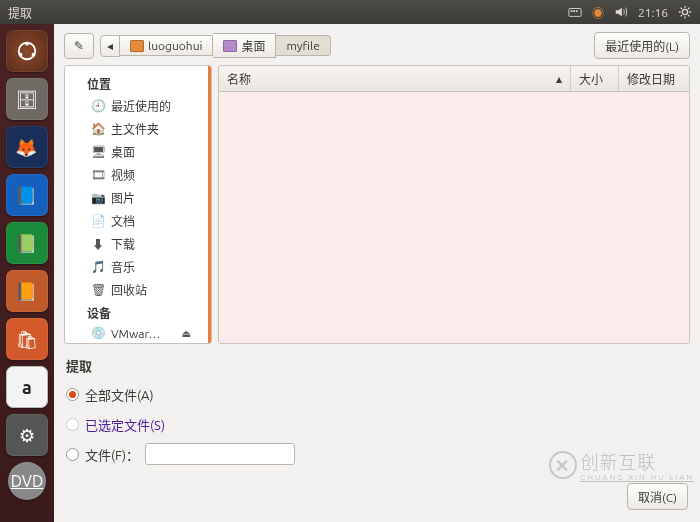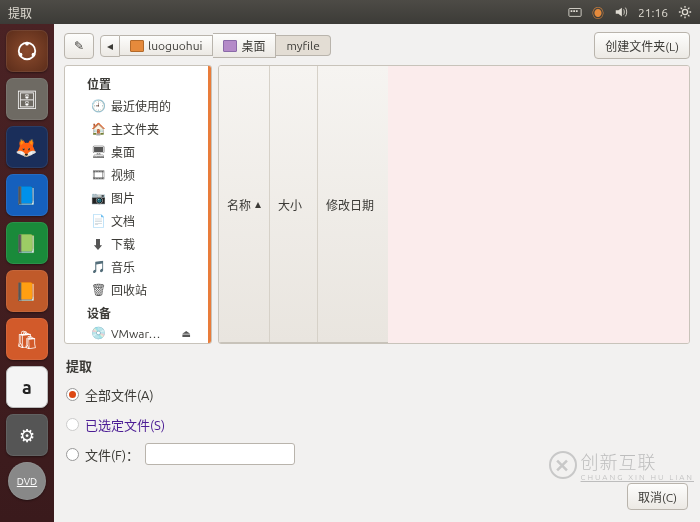--- a/index.html
+++ b/index.html
@@ -17,21 +17,21 @@
 .launcher .tile { width: 42px; height: 42px; border-radius: 7px; display: flex; align-items: center; justify-content: center; font-size: 18px; color: #fff; box-shadow: inset 0 0 0 1px rgba(255,255,255,0.08), 0 1px 2px rgba(0,0,0,0.4); }
 .launcher .dash { background: radial-gradient(#8a4a2c,#5a2c1a); }
 .launcher .files { background: #6e6a63; }
 .launcher .ff { background: #1a2e5a; }
 .launcher .doc { background: #1560bd; }
 .launcher .calc { background: #1a8a3a; }
 .launcher .imp { background: #c05a2a; }
 .launcher .sw { background: #d25a2a; }
 .launcher .amz { background: #f4f4f4; color:#222; border:1px solid #bbb;}
 .launcher .misc { background: #555; }
-.launcher .dvd { background: #888; border-radius:50%; width:38px;height:38px; font-size:10px;text-decoration:underline;}
+.launcher .dvd { background: #888; border-radius:50%; width:38px;height:38px; font-size:16px;text-decoration:underline;}
 
 
 .win { position: absolute; left: 54px; top: 24px; right: 0; bottom: 0; background: #f2f1f0; display: flex; flex-direction: column; }
 
 
 .toolbar { display: flex; align-items: center; gap: 6px; padding: 8px 10px 6px 10px; }
 .btn { background: linear-gradient(#fdfdfc,#ece9e4); border: 1px solid #b9b4ac; border-radius: 4px; padding: 4px 10px; font-size: 12px; color: #3c3b37; display: inline-flex; align-items: center; gap: 4px; cursor: pointer; }
 .pencil-btn { width: 30px; height: 26px; justify-content: center; padding:0; }
 .breadcrumb { display: flex; align-items: center; gap: 0; }
 .crumb { background: linear-gradient(#fdfdfc,#ece9e4); border: 1px solid #b9b4ac; padding: 3px 10px; font-size: 12px; color:#3c3b37; cursor:pointer; display:flex; align-items:center; gap:4px;}
@@ -46,21 +46,21 @@
 
 .body { flex: 1; display: flex; padding: 0 10px 6px 10px; gap: 6px; min-height: 0; }
 
 .sidebar { width: 148px; border: 1px solid #c8c3ba; border-radius: 3px; background:#fff; padding: 6px 12px; overflow:hidden; position:relative;}
 .sidebar::after{ content:""; position:absolute; right:0; top:0; bottom:0; width:3px; background:#e97c3a;}
 .section-h { font-size: 12px; font-weight: bold; color:#3b3a36; padding: 3px 10px 2px 10px; }
 .place { display:flex; align-items:center; gap:6px; padding: 3px 8px 3px 14px; font-size: 12px; color:#3b3a36; cursor:pointer;}
 .place .ic { width:14px; text-align:center; color:#555;}
 .place .eject { margin-left:auto; font-size:10px; color:#555;}
 
-.filearea { flex:1; display:flex; flex-direction:row; border:1px solid #c8c3ba; border-radius:3px; background:#fbecec; overflow:hidden;}
+.filearea { flex:1; display:flex; flex-direction:column; border:1px solid #c8c3ba; border-radius:3px; background:#fbecec; overflow:hidden;}
 .fileheader { display:flex; background:linear-gradient(#f6f4f1,#e9e5df); border-bottom:1px solid #c8c3ba; font-size:12px; color:#3b3a36;}
 .fileheader .col { padding:4px 8px; border-right:1px solid #d6d1c8; display:flex; align-items:center; gap:4px;}
 .fileheader .name { flex:1;}
 .fileheader .size { width:48px;text-align:right;}
 .fileheader .mtime { width:70px; border-right:none;}
 .filelist { flex:1; background:#fbecec; }
 
 
 .opts { padding: 6px 12px 10px 12px; display:flex; gap: 40px; font-size:13px; color:#3b3a36;}
 .opt-col { flex:1; }
@@ -146,21 +146,21 @@
         </div>
       <div class="crumb">
           <span class="foldicon purple"></span>
           <span>桌面</span>
         </div>
       <div class="crumb last">
           <span>myfile</span>
         </div>
     </div>
     <span class="spacer"></span>
-    <button class="btn mkdir-btn">创建文件夹(L)</button>
+    <button class="btn mkdir-btn">最近使用的(L)</button>
   </div>
 
   <div class="body">
     <div class="sidebar">
       <div class="section-h">位置</div>
       <div class="place">
           <span class="ic">🕘</span>
           <span>最近使用的</span>
         </div>
       <div class="place">

